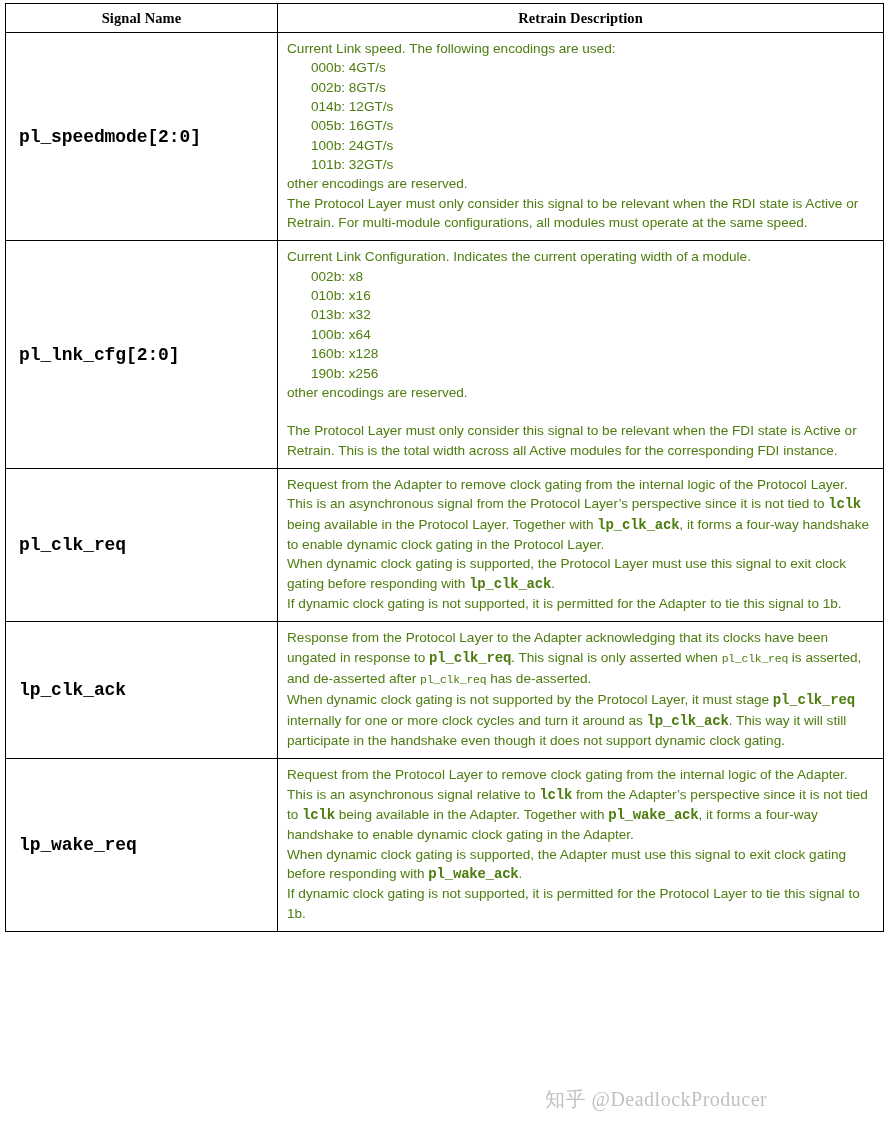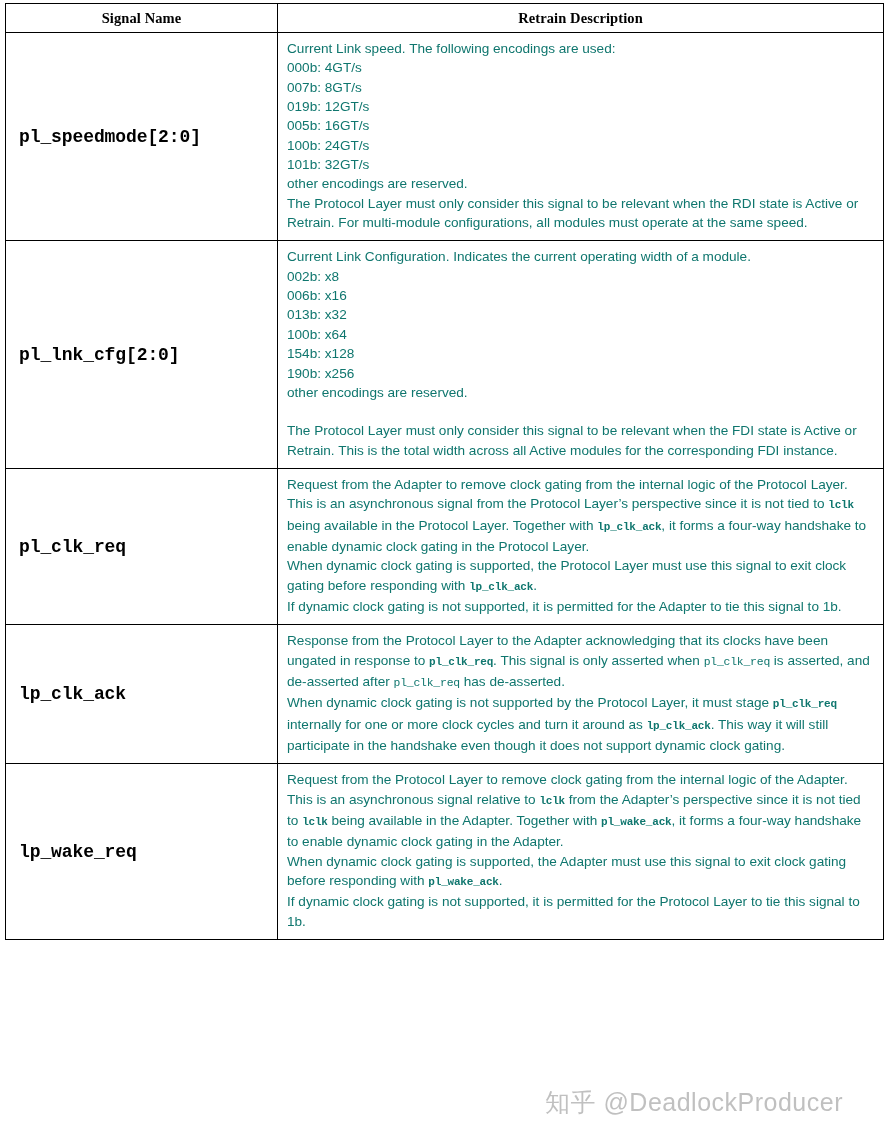--- a/index.html
+++ b/index.html
@@ -51,51 +51,52 @@
     font-size: 18px;
     letter-spacing: -0.1px;
     padding-left: 13px;
     vertical-align: middle;
   }
   td.sig-desc {
     vertical-align: top;
     padding: 6px 8px 8px 9px;
     font-size: 13.6px;
     line-height: 19.35px;
-    color: #0f766e;
+    color: #4d7c0f;
   }
   .sig-desc p {
     margin: 0;
     padding: 0;
   }
   .sig-desc p.enc {
     white-space: nowrap;
+    margin-left: 24px;
   }
   .sig-desc p.gap {
     height: 19px;
   }
   code.cb {
     font-family: "Liberation Mono", monospace;
     font-weight: bold;
-    font-size: 11px;
+    font-size: 14px;
     letter-spacing: -0.2px;
   }
   code.cs {
     font-family: "Liberation Mono", monospace;
     font-weight: normal;
     font-size: 11.4px;
     letter-spacing: -0.2px;
   }
   .watermark {
     position: absolute;
     left: 545px;
     top: 1086px;
-    font-size: 25px;
+    font-size: 20px;
     color: rgba(140,140,140,0.55);
-    font-family: Liberation Sans, sans-serif;
+    font-family: Liberation Serif, serif;
     letter-spacing: 0.5px;
     white-space: nowrap;
     pointer-events: none;
     user-select: none;
   }
 </style>
 </head>
 <body>
 
 <div class="page">
@@ -109,38 +110,38 @@
         <th>Signal Name</th>
         <th>Retrain Description</th>
       </tr>
     </thead>
     <tbody id="table-body">
         <tr>
           <td class="sig-name">pl_speedmode[2:0]</td>
           <td class="sig-desc">
             <p>Current Link speed. The following encodings are used:</p>
             <p class="enc">000b: 4GT/s</p>
-            <p class="enc">007b: 8GT/s</p>
-            <p class="enc">019b: 12GT/s</p>
+            <p class="enc">002b: 8GT/s</p>
+            <p class="enc">014b: 12GT/s</p>
             <p class="enc">005b: 16GT/s</p>
             <p class="enc">100b: 24GT/s</p>
             <p class="enc">101b: 32GT/s</p>
             <p>other encodings are reserved.</p>
             <p>The Protocol Layer must only consider this signal to be relevant when the RDI state is Active or Retrain. For multi-module configurations, all modules must operate at the same speed.</p>
           </td>
         </tr>
         <tr>
           <td class="sig-name">pl_lnk_cfg[2:0]</td>
           <td class="sig-desc">
             <p>Current Link Configuration. Indicates the current operating width of a module.</p>
             <p class="enc">002b: x8</p>
-            <p class="enc">006b: x16</p>
+            <p class="enc">010b: x16</p>
             <p class="enc">013b: x32</p>
             <p class="enc">100b: x64</p>
-            <p class="enc">154b: x128</p>
+            <p class="enc">160b: x128</p>
             <p class="enc">190b: x256</p>
             <p>other encodings are reserved.</p>
             <p class="gap"></p>
             <p>The Protocol Layer must only consider this signal to be relevant when the FDI state is Active or Retrain. This is the total width across all Active modules for the corresponding FDI instance.</p>
           </td>
         </tr>
         <tr>
           <td class="sig-name">pl_clk_req</td>
           <td class="sig-desc">
             <p>Request from the Adapter to remove clock gating from the internal logic of the Protocol Layer. This is an asynchronous signal from the Protocol Layer’s perspective since it is not tied to <code class="cb">lclk</code> being available in the Protocol Layer. Together with <code class="cb">lp_clk_ack</code>, it forms a four-way handshake to enable dynamic clock gating in the Protocol Layer.</p>

